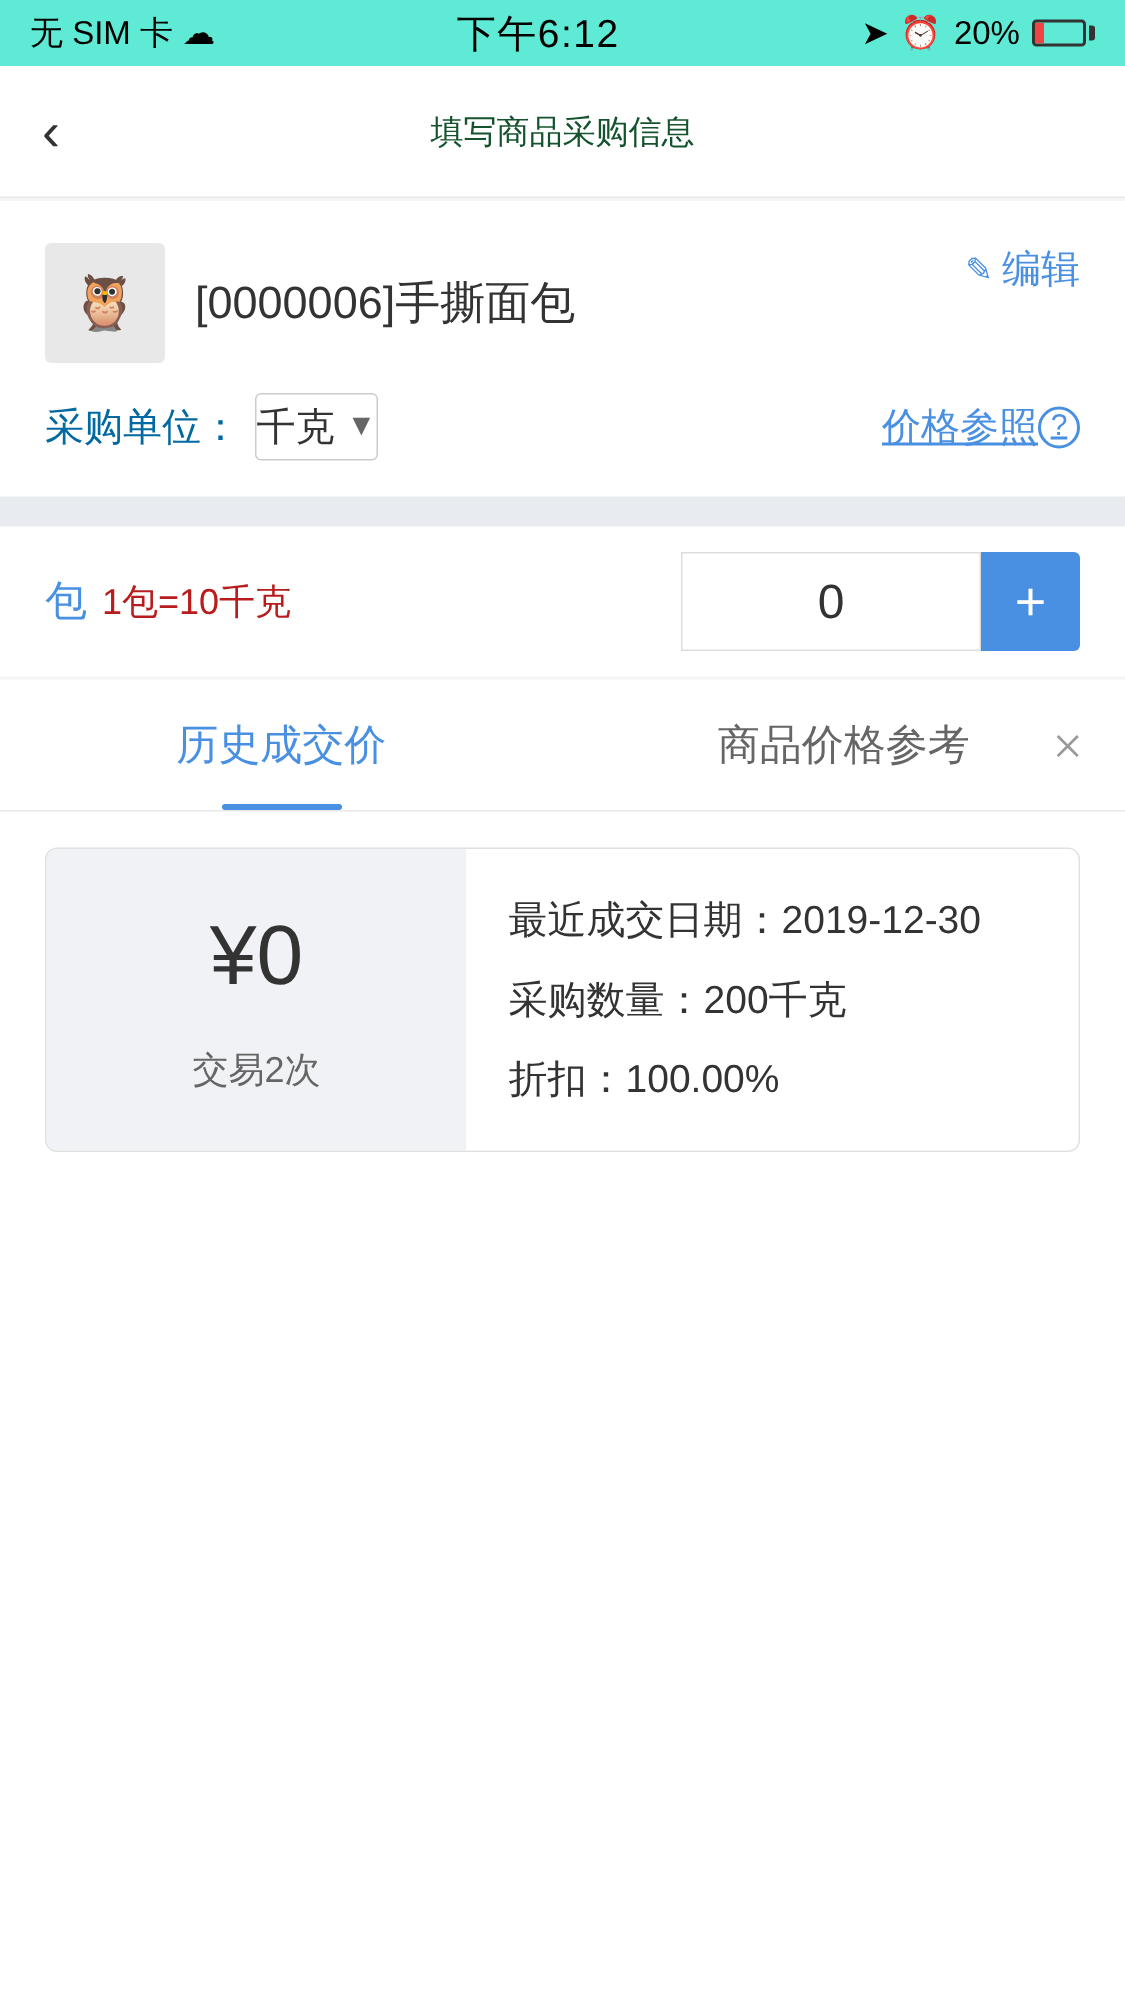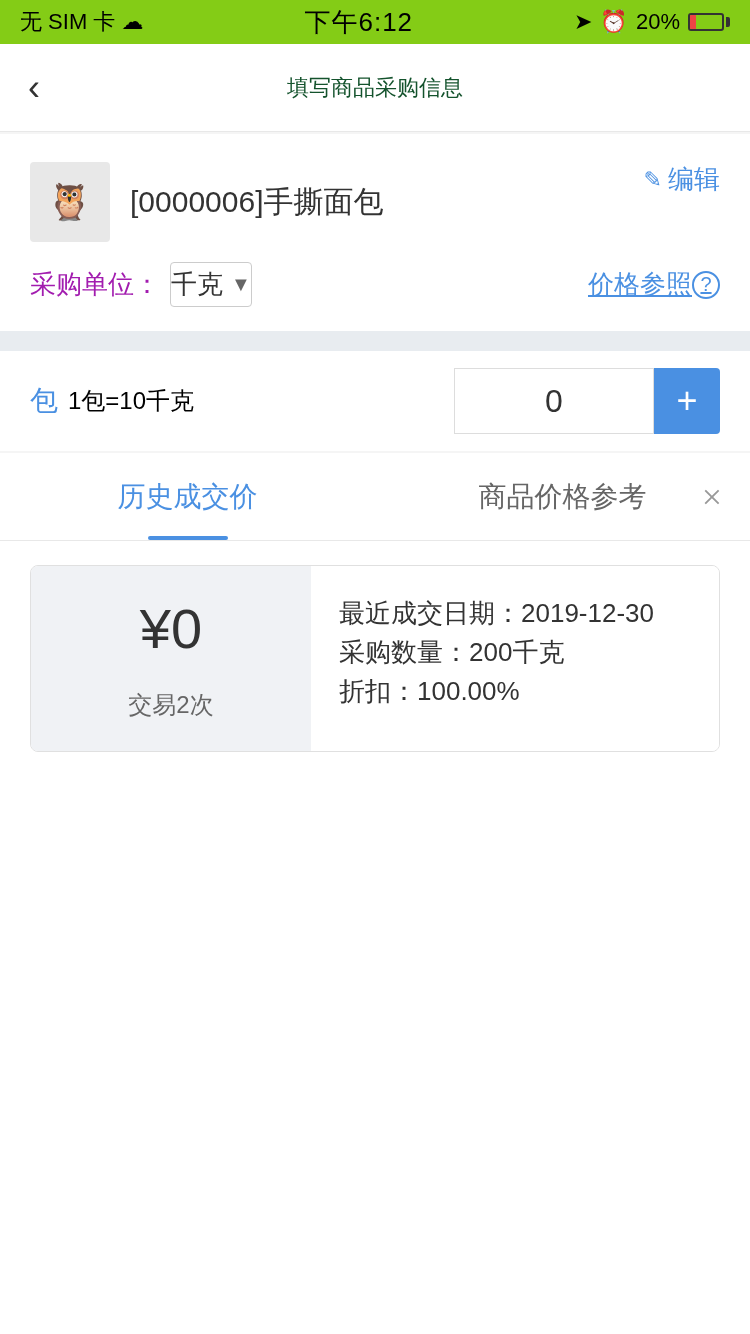--- a/index.html
+++ b/index.html
@@ -10,21 +10,21 @@
       min-height: 1334px;
       font-family: -apple-system, "PingFang SC", "Helvetica Neue", sans-serif;
       background: #f5f5f5;
       overflow-x: hidden;
     }
 
     
     .status-bar {
       width: 750px;
       height: 44px;
-      background: #84cc16;
+      background: #5eead4;
       display: flex;
       align-items: center;
       justify-content: space-between;
       padding: 16px 20px;
       font-size: 24px;
       font-weight: 500;
     }
     .status-left {
       display: flex;
       align-items: center;
@@ -139,21 +139,21 @@
       font-size: 22px;
     }
     .product-unit-row {
       display: flex;
       align-items: center;
       justify-content: space-between;
       margin-top: 10px;
     }
     .unit-label {
       font-size: 26px;
-      color: #a21caf;
+      color: #0369a1;
     }
     .unit-select {
       display: inline-flex;
       align-items: center;
       gap: 8px;
       border: 1px solid #ccc;
       border-radius: 4px;
       padding: 4px 0;
       font-size: 26px;
       color: #333;
@@ -205,21 +205,21 @@
       display: flex;
       align-items: center;
       gap: 10px;
     }
     .unit-bag-icon {
       font-size: 28px;
       color: #4a90e2;
     }
     .unit-conversion {
       font-size: 24px;
-      color: #000000;
+      color: #b91c1c;
     }
     .quantity-controls {
       display: flex;
       align-items: center;
       gap: 0;
     }
     .qty-input-box {
       width: 200px;
       height: 66px;
       border: 1px solid #ddd;
@@ -325,20 +325,21 @@
     .transaction-count {
       font-size: 24px;
       color: #666;
       margin-top: 20px;
     }
     .price-card-right {
       flex: 1;
       padding: 28px 28px;
       display: flex;
       flex-direction: column;
+      gap: 14px;
       background: #fff;
     }
     .detail-row {
       font-size: 26px;
       color: #333;
       line-height: 1.5;
     }
 
     
     .page-rest {

